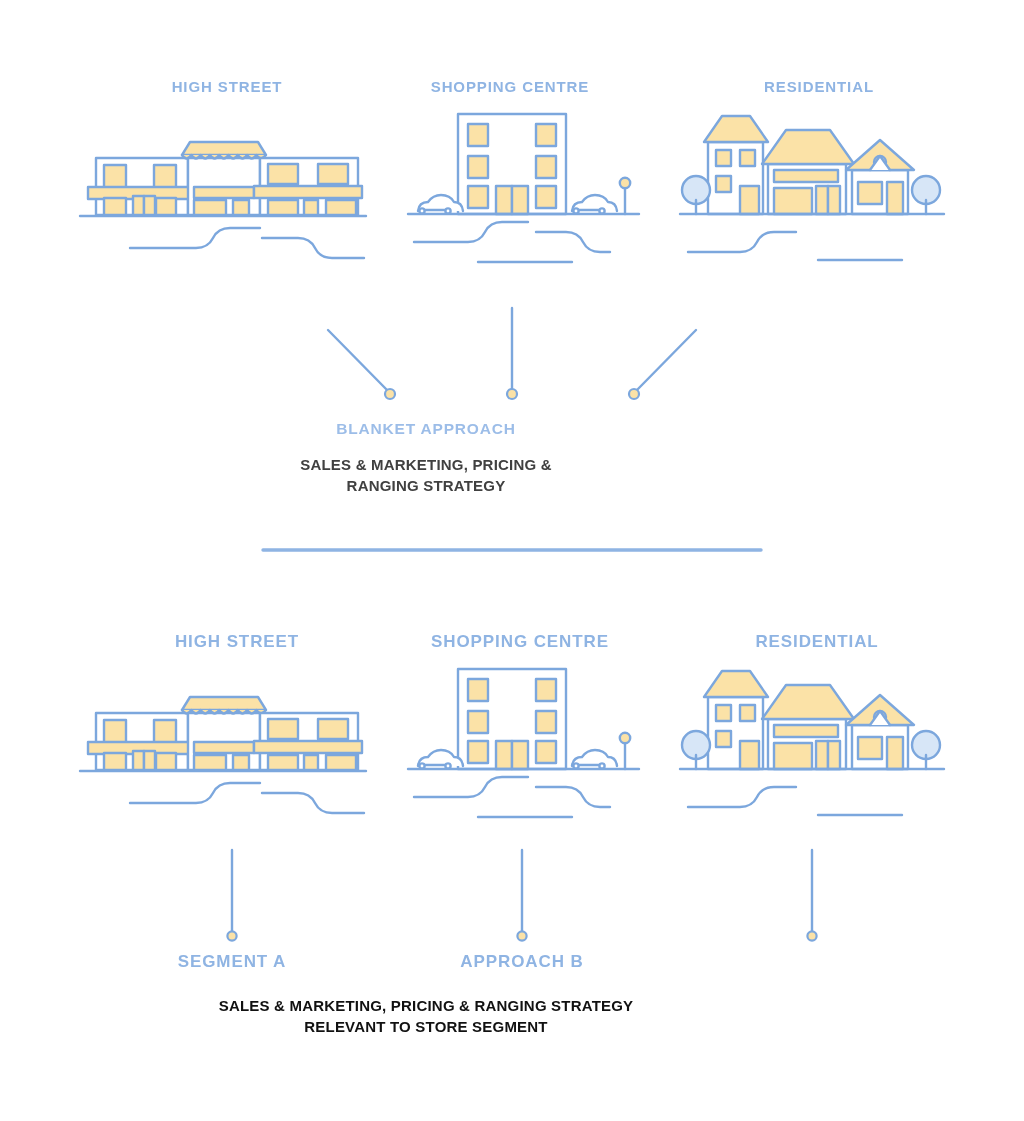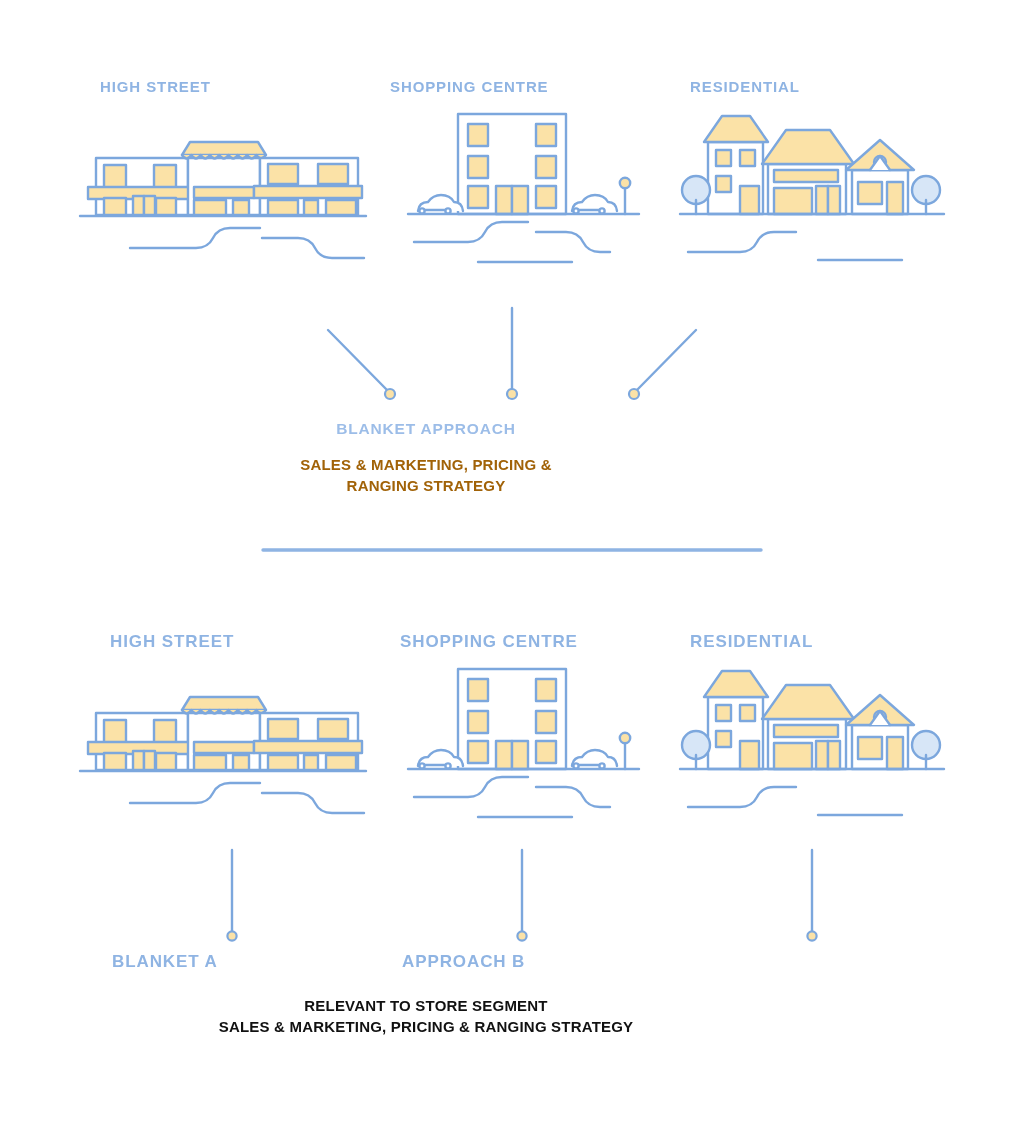--- a/index.html
+++ b/index.html
@@ -14,20 +14,21 @@
     overflow: hidden;
     position: relative;
   }
   .stage {
     position: relative;
     width: 1024px;
     height: 1121px;
   }
   .scene-label {
     position: absolute;
+    text-align: center;
     color: #8fb4e3;
     font-weight: bold;
     letter-spacing: 0.9px;
     white-space: nowrap;
     -webkit-font-smoothing: antialiased;
   }
   .label-top { font-size: 15px; }
   .label-bottom { font-size: 17px; }
 
   .scene {
@@ -40,21 +41,21 @@
     left: 0;
     width: 852px;
   }
   .approach-title {
     color: #9cbde8;
     font-weight: bold;
     font-size: 15.5px;
     letter-spacing: 0.8px;
   }
   .strategy-caption {
-    color: #a16207;
+    color: #404040;
     font-weight: bold;
     font-size: 15px;
     line-height: 21px;
     letter-spacing: 0.2px;
   }
   .strategy-caption-2 {
     color: #111111;
     font-weight: bold;
     font-size: 15px;
     line-height: 21px;
@@ -310,21 +311,21 @@
         <line x1="22" y1="2" x2="22" y2="84"></line>
         <line x1="312" y1="2" x2="312" y2="84"></line>
         <line x1="602" y1="2" x2="602" y2="84"></line>
       </g>
       <circle cx="22" cy="88" r="4.6" fill="#fbe2a7" stroke="#7ca7dd" stroke-width="2.2"></circle>
       <circle cx="312" cy="88" r="4.6" fill="#fbe2a7" stroke="#7ca7dd" stroke-width="2.2"></circle>
       <circle cx="602" cy="88" r="4.6" fill="#fbe2a7" stroke="#7ca7dd" stroke-width="2.2"></circle>
     </svg>
   </div>
 
-  <div class="scene-label label-bottom" style="left:112px; top:952px; width:240px;">BLANKET A</div>
+  <div class="scene-label label-bottom" style="left:112px; top:952px; width:240px;">SEGMENT A</div>
   <div class="scene-label label-bottom" style="left:402px; top:952px; width:240px;">APPROACH B</div>
 
   <div class="center-text strategy-caption-2" style="top:995px;">
+    <div>SALES &amp; MARKETING, PRICING &amp; RANGING STRATEGY</div>
     <div>RELEVANT TO STORE SEGMENT</div>
-    <div>SALES &amp; MARKETING, PRICING &amp; RANGING STRATEGY</div>
   </div>
 
 </div>
 
 </body></html>

